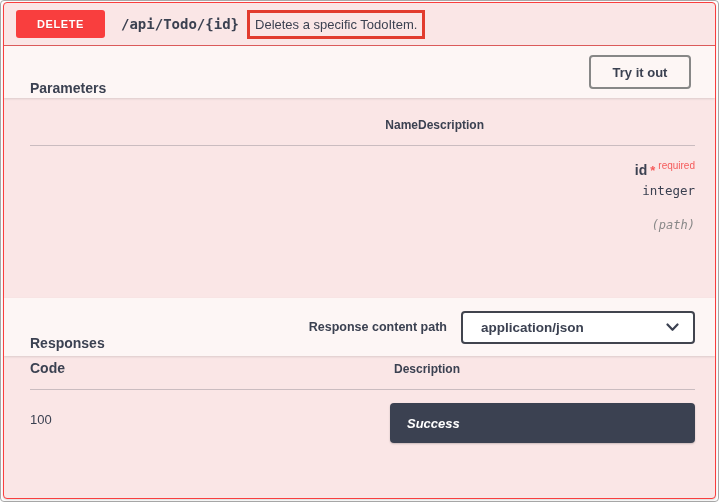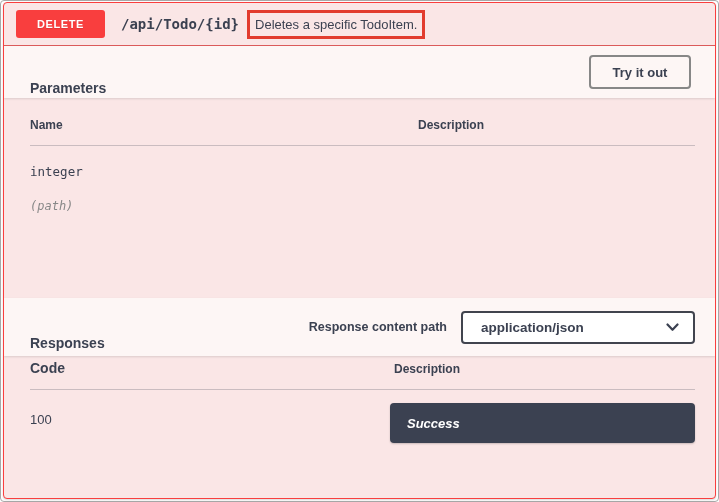--- a/index.html
+++ b/index.html
@@ -100,21 +100,21 @@
     border-radius:4px;
     background:#fff;
     display:flex; align-items:center; justify-content:space-between;
     padding:0 14px 0 18px;
     font-size:13.5px; font-weight:bold; color:var(--text_dark);
     cursor:pointer;
   }
   .chevron { display:flex; align-items:center; }
 
   
-  .params-body { flex:0 0 200px; padding:20px 20px 0 26px; }
+  .params-body { flex:0 0 200px; padding:20px 20px 0 26px;text-align:right; }
   .responses-body { flex:1; padding:4px 20px 0 26px; }
 
   .t-headers {
     display:flex; align-items:baseline;
     padding-bottom:13px;
     border-bottom:1px solid rgba(59,65,81,.25);
   }
   .th { font-size:12px; font-weight:bold; color:var(--text_dark); }
   .th-code { font-size:14px; }
   .col-left-p { width:388px; }
@@ -166,20 +166,23 @@
       <span class="section-title">Parameters</span>
       <button class="try-btn">Try it out</button>
     </div>
 
     <div class="params-body">
       <div class="t-headers">
         <span class="th col-left-p">Name</span>
         <span class="th">Description</span>
       </div>
       <div class="param-row">
+        <div>
+          <span class="param-name">id</span><span class="req-star">*</span><span class="req-label">required</span>
+        </div>
         <div class="param-type">integer</div>
         <div class="param-in">(path)</div>
       </div>
     </div>
 
     <div class="section-header responses">
       <span class="section-title">Responses</span>
       <div class="rct-group">
         <span class="rct-label">Response content path</span>
         <div class="rct-select">

